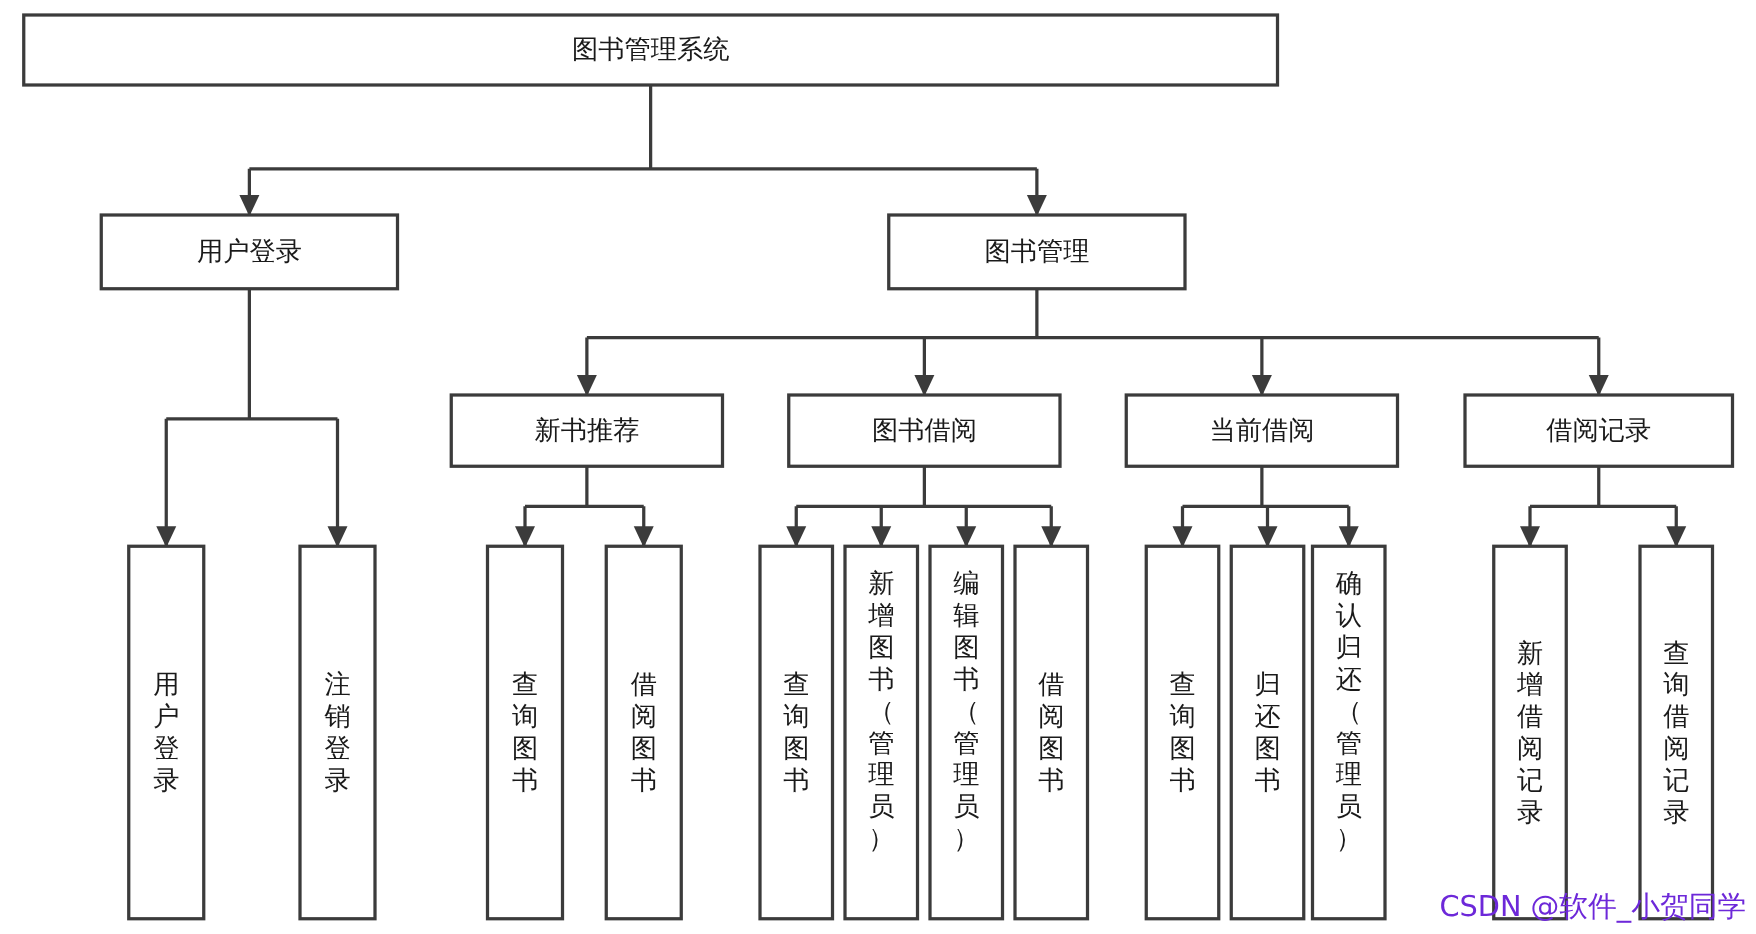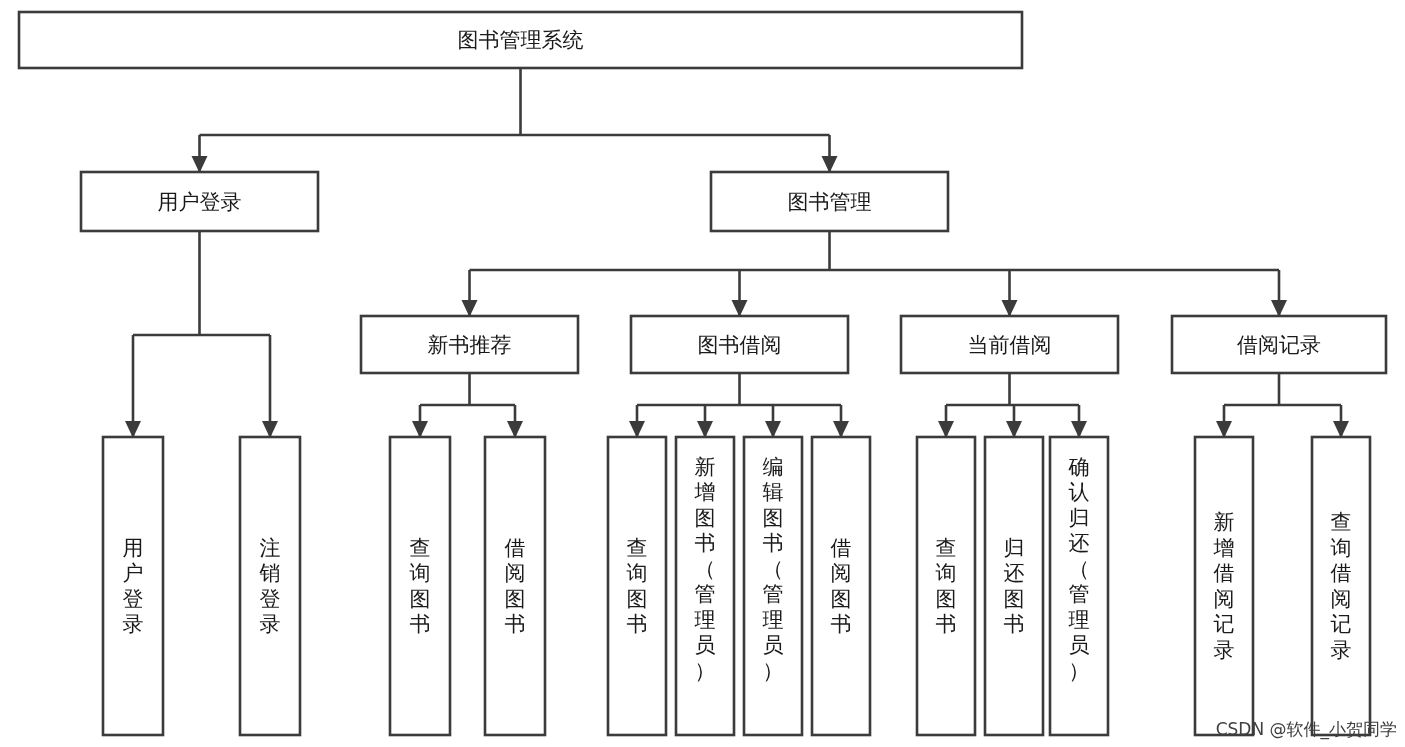--- a/index.html
+++ b/index.html
@@ -40,22 +40,22 @@
   }
   .arrow-head {
     fill: #3b3b3b;
     stroke: none;
   }
   .watermark {
     position: absolute;
     right: 8px;
     bottom: 6px;
     font-family: "DejaVu Sans", "Liberation Sans", sans-serif;
-    font-size: 17px;
-    color: #404040;
+    font-size: 23px;
+    color: #6d28d9;
     white-space: nowrap;
     user-select: none;
   }
 </style>
 </head>
 <body>
 
 <svg id="diagram-root" viewBox="0 0 1405 747" xmlns="http://www.w3.org/2000/svg">
   <g id="connector-layer">
       <line x1="520.5" y1="68" x2="520.5" y2="135" class="connector"></line>

